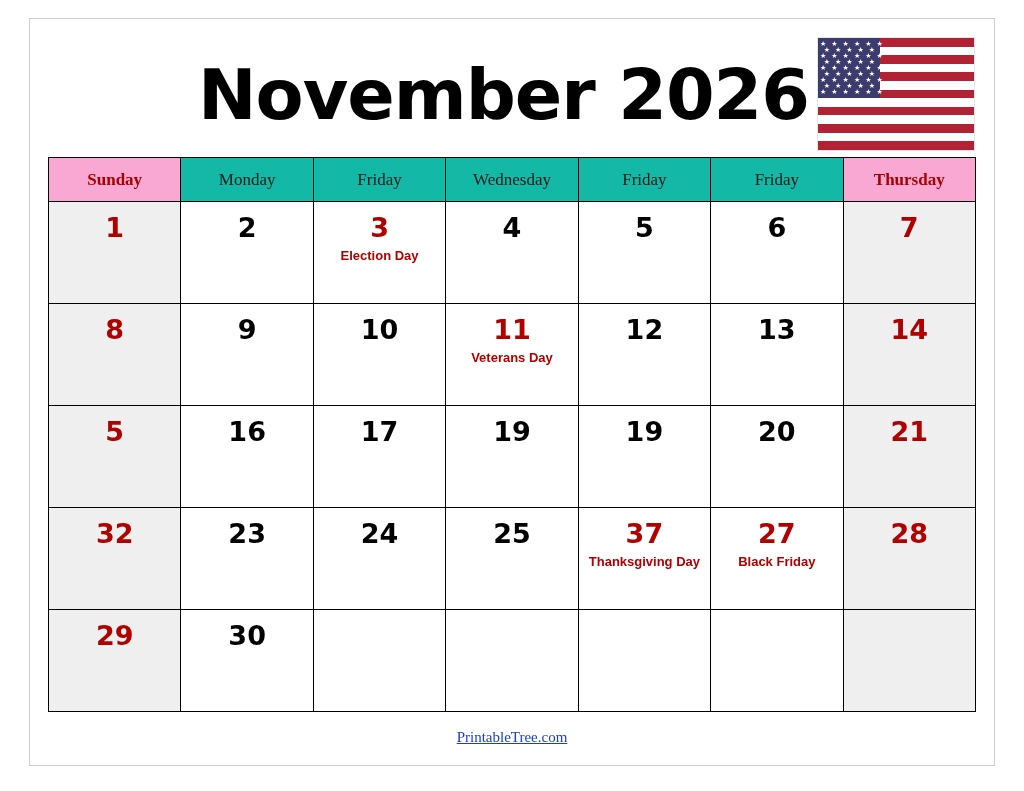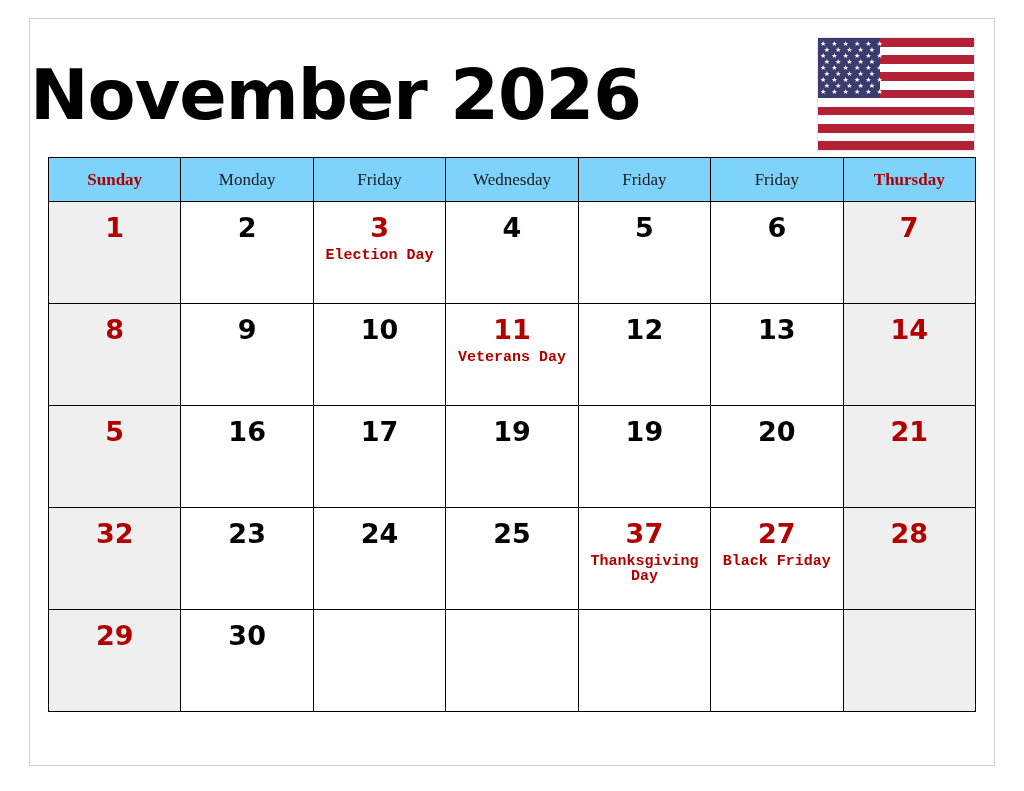--- a/index.html
+++ b/index.html
@@ -32,20 +32,21 @@
   }
   .header {
     position: relative;
     height: 138px;
   }
   .title {
     position: absolute;
     left: 0;
     right: 17px;
     top: 38px;
+    text-align: center;
     font-family: "DejaVu Sans", sans-serif;
     font-weight: bold;
     font-size: 70px;
     line-height: 76px;
     letter-spacing: -1px;
     color: #000000;
   }
   
   .flag {
     position: absolute;
@@ -99,26 +100,26 @@
     border: 1px solid #000000;
     padding: 0;
     box-sizing: border-box;
   }
   table.cal th {
     height: 44px;
     font-family: "Liberation Serif", serif;
     font-size: 17px;
     font-weight: normal;
     color: #1a1a1a;
-    background: #7dd3fc;
+    background: #14b8a6;
     text-align: center;
     vertical-align: middle;
   }
   table.cal th.weekend {
-    background: #7dd3fc;
+    background: #f9a8d4;
     color: #aa0000;
     font-weight: bold;
   }
   table.cal td {
     height: 102px;
     vertical-align: top;
     background: #ffffff;
   }
   table.cal td.weekend {
     background: #efefef;
@@ -133,23 +134,23 @@
     padding-top: 11px;
     color: #000000;
   }
   td.weekend .daynum,
   td.holiday .daynum {
     color: #b00000;
   }
   .event {
     display: block;
     text-align: center;
-    font-family: Liberation Mono, monospace;
+    font-family: Liberation Sans, sans-serif;
     font-weight: bold;
-    font-size: 15px;
+    font-size: 13px;
     line-height: 15px;
     padding-top: 5px;
     color: #b00000;
   }
   .footer {
     text-align: center;
     padding-top: 16px;
   }
   .footer a {
     font-family: "Liberation Serif", serif;
@@ -345,15 +346,18 @@
             <span class="event"></span>
           </td>
           <td class="weekend">
             <span class="daynum"></span>
             <span class="event"></span>
           </td>
         </tr>
       </tbody>
     </table>
 
+    <div class="footer">
+      <a href="#">PrintableTree.com</a>
+    </div>
 
   </div>
 </div>
 
 </body></html>

